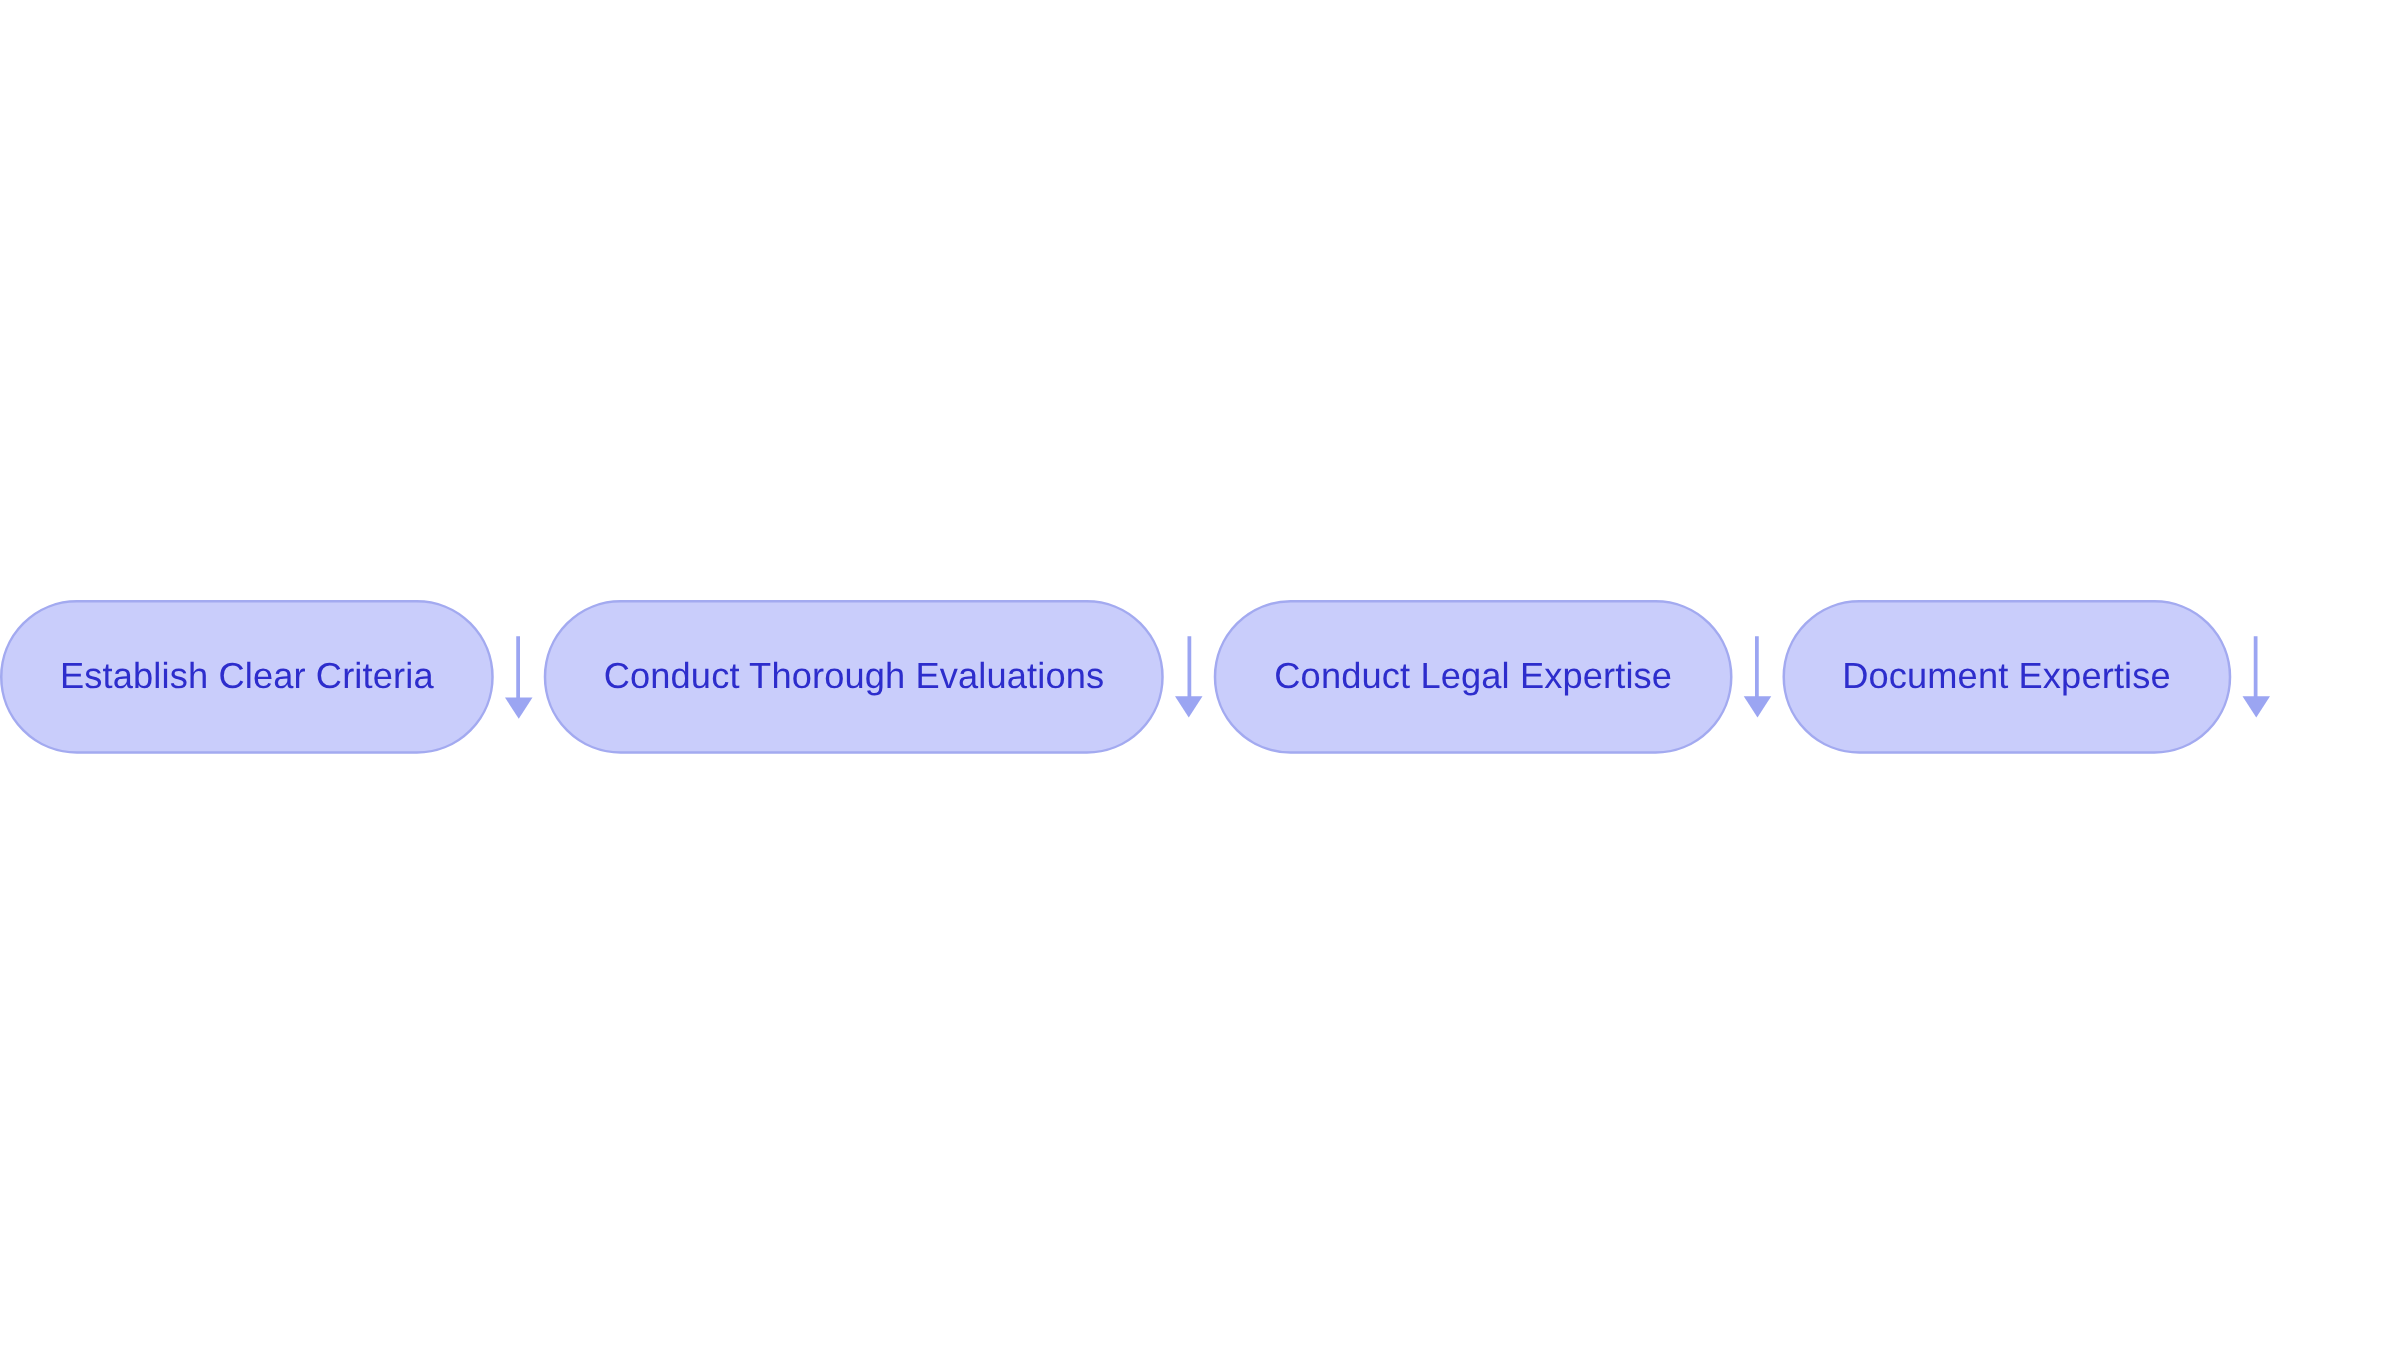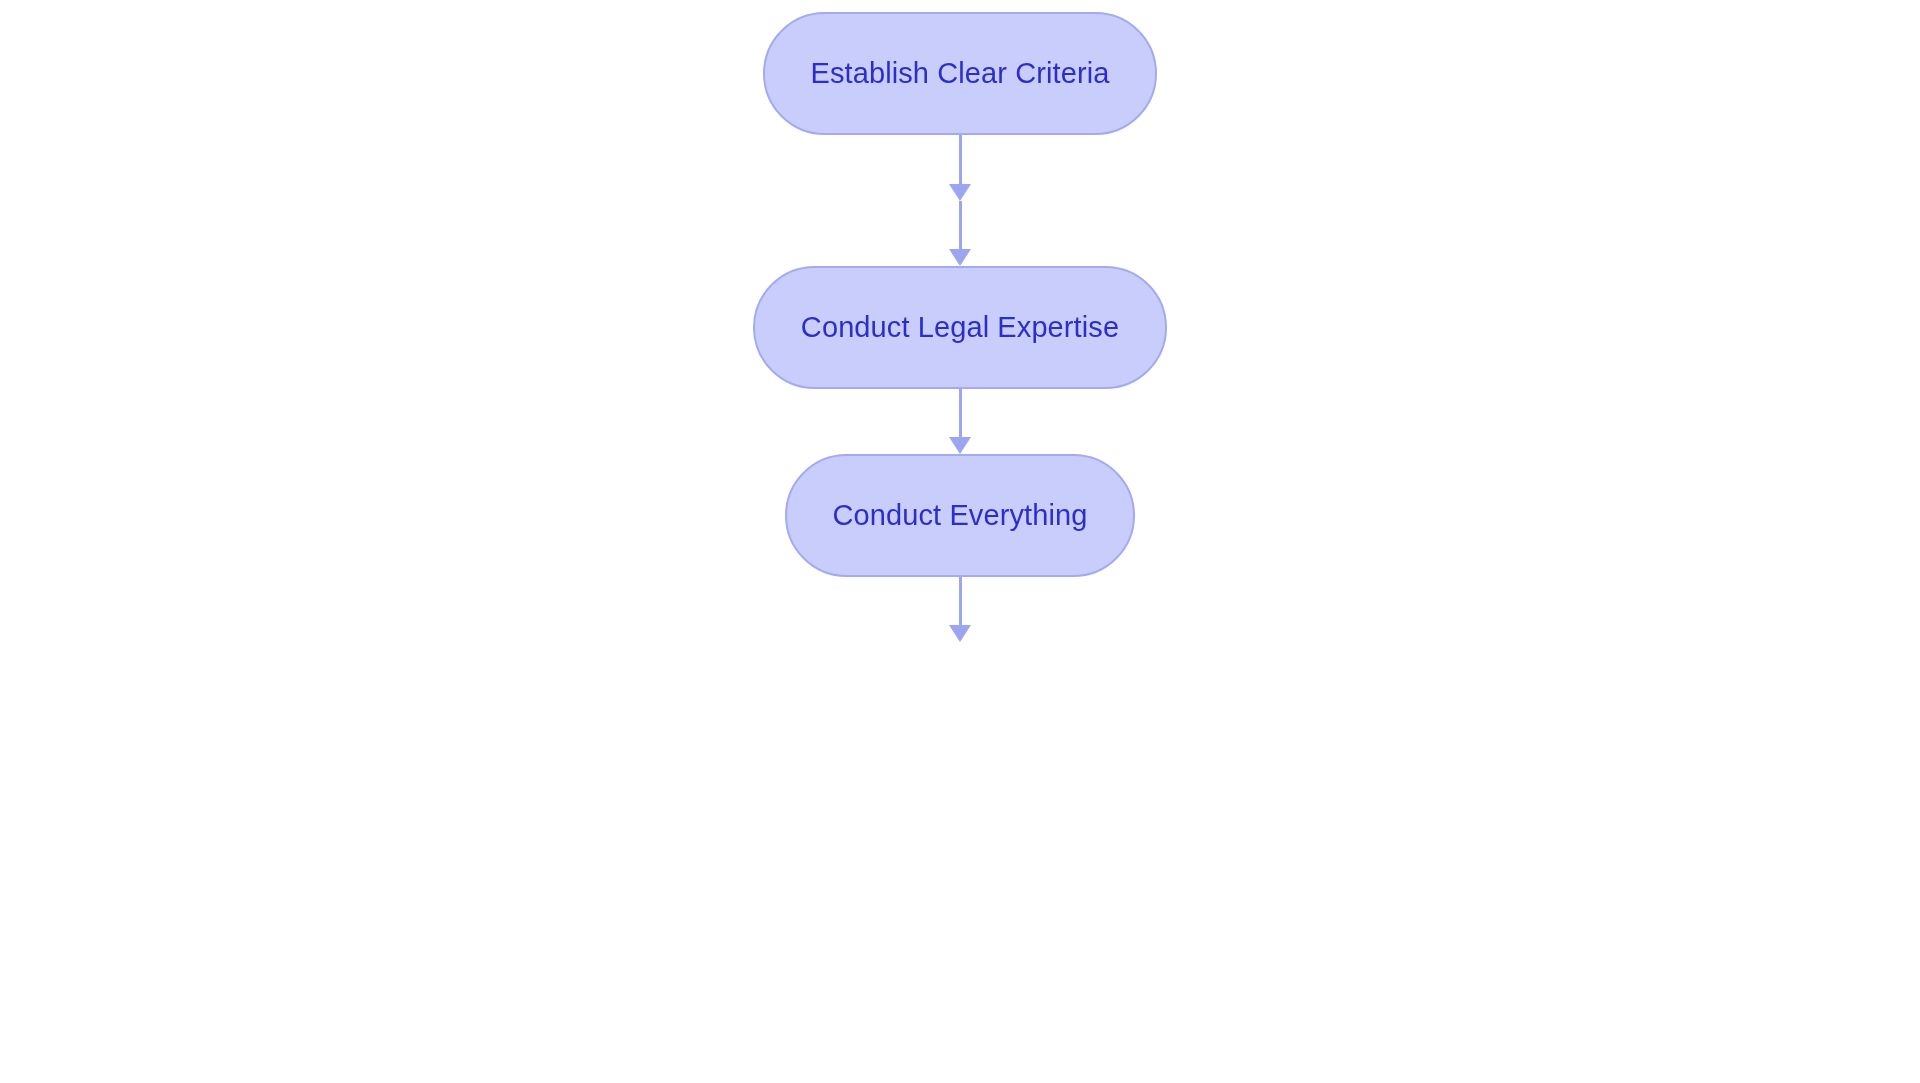--- a/index.html
+++ b/index.html
@@ -22,21 +22,21 @@
     background: #ffffff;
   }
 
   .flow-column {
     position: absolute;
     left: 0;
     top: 0;
     width: 1920px;
     height: 1083px;
     display: flex;
-    flex-direction: column;
+    flex-direction: row;
     align-items: center;
     justify-content: flex-start;
   }
 
   .node {
     box-sizing: border-box;
     height: 123px;
     border-radius: 62px;
     background: #c9cdfb;
     border: 2px solid #a3aaf0;
@@ -100,37 +100,40 @@
 
     <div class="node">
       <span class="node-label">Establish Clear Criteria</span>
     </div>
 
     <div class="connector gap-1">
       <div class="connector-line"></div>
       <div class="connector-arrowhead"></div>
     </div>
 
+    <div class="node">
+      <span class="node-label">Conduct Thorough Evaluations</span>
+    </div>
 
     <div class="connector gap-2">
       <div class="connector-line"></div>
       <div class="connector-arrowhead"></div>
     </div>
 
     <div class="node">
       <span class="node-label">Conduct Legal Expertise</span>
     </div>
 
     <div class="connector gap-3">
       <div class="connector-line"></div>
       <div class="connector-arrowhead"></div>
     </div>
 
     <div class="node">
-      <span class="node-label">Conduct Everything</span>
+      <span class="node-label">Document Expertise</span>
     </div>
 
     <div class="connector gap-4">
       <div class="connector-line"></div>
       <div class="connector-arrowhead"></div>
     </div>
 
 
   </div>
 </div>

